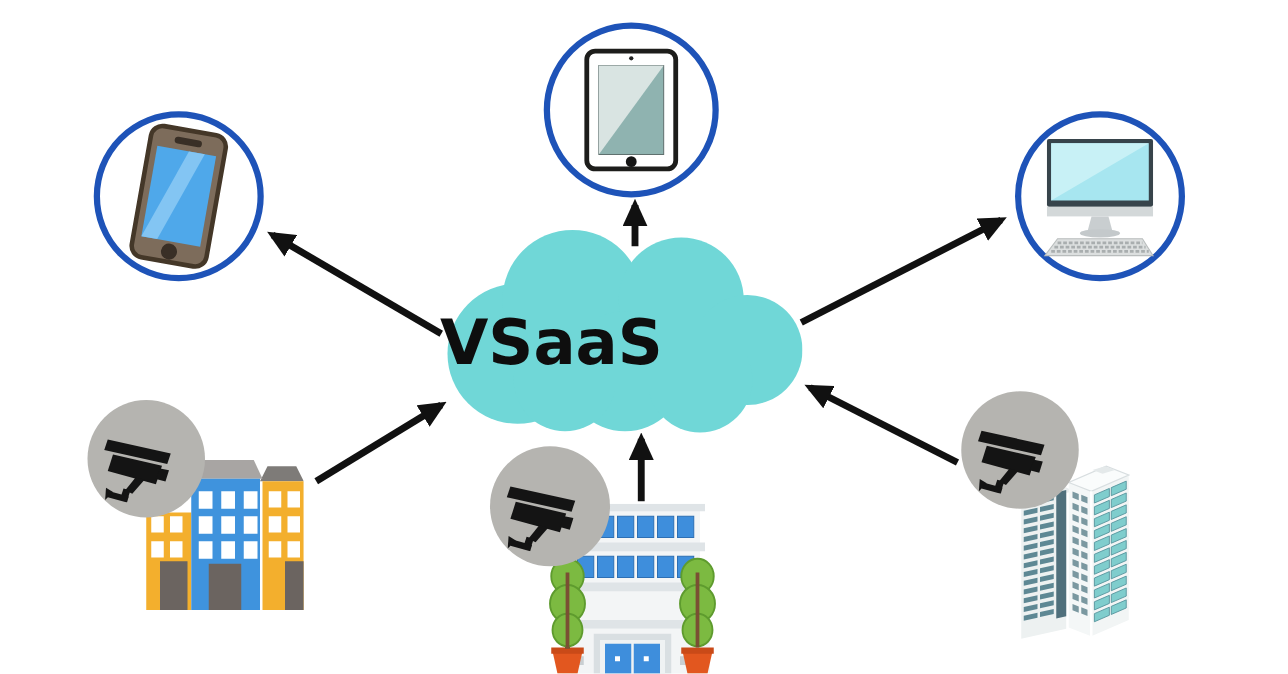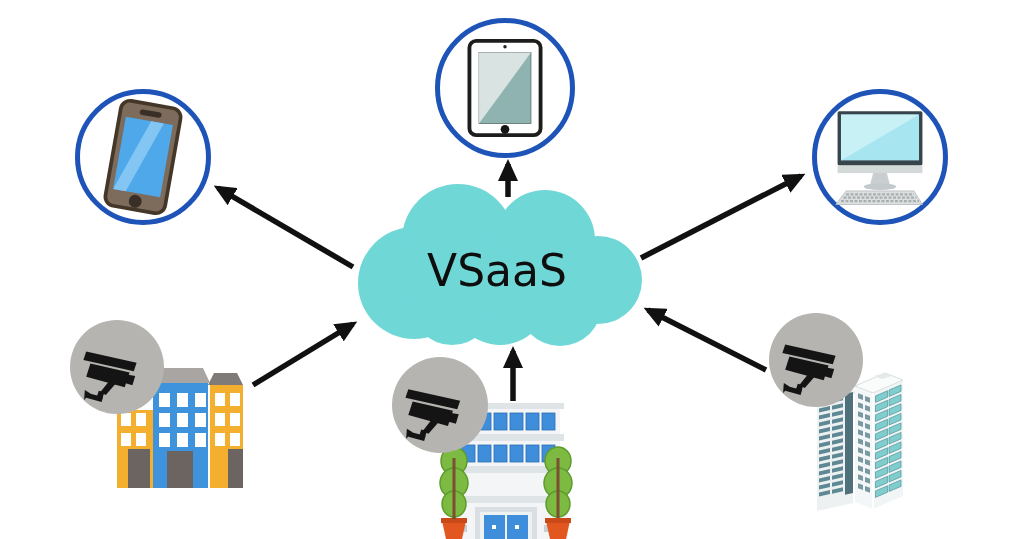--- a/index.html
+++ b/index.html
@@ -12,22 +12,22 @@
     position:absolute;box-sizing:border-box;border:5px solid #1E53B8;border-radius:50%;
     background:#ffffff;display:flex;align-items:center;justify-content:center;
   }
   .badge{
     position:absolute;border-radius:50%;background:#B5B4B0;
     display:flex;align-items:center;justify-content:center;
   }
   .cloud-wrap{position:absolute;left:352px;top:183px;width:290px;height:164px;}
   .cloud-wrap svg{position:absolute;left:0;top:0;}
   .cloud-label{
-    position:absolute;left:0;top:66px;width:100%;text-align:center;
-    font-size:44px;font-weight:normal;color:#0E0E0E;line-height:1;letter-spacing:0px;
+    position:absolute;left:0;top:66px;width:100%;text-align:left;
+    font-size:50px;font-weight:bold;color:#0E0E0E;line-height:1;letter-spacing:0px;
   }
   .tilt{transform:rotate(10deg);}
   svg{display:block;}
 </style>
 </head>
 <body>
 
 <div class="canvas">
 
   <svg class="abs" style="left:0;top:0;" width="1030" height="539" viewBox="0 0 1030 539">

